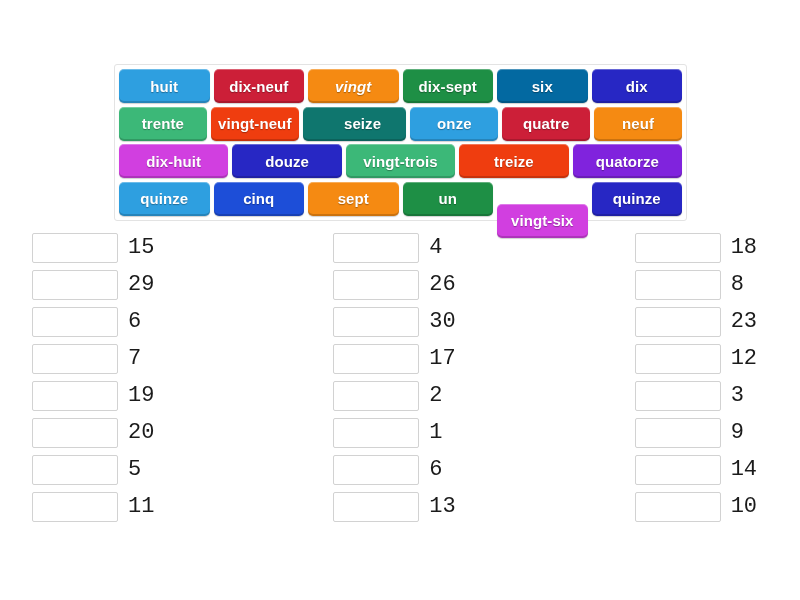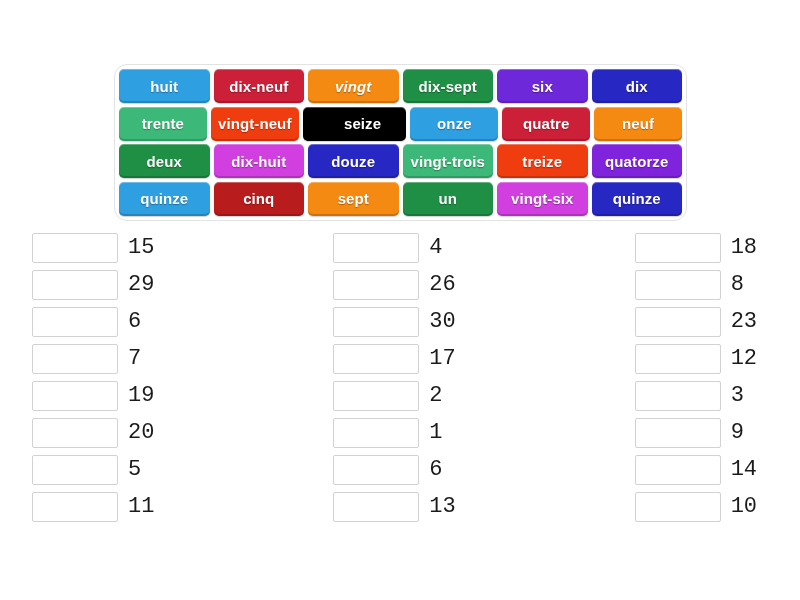--- a/index.html
+++ b/index.html
@@ -23,21 +23,21 @@
 
   
   #tile-bank {
     position: absolute;
     left: 114px;
     top: 64px;
     width: 573px;
     height: 157px;
     background: #ffffff;
     border: 1px solid #e3e3e3;
-    border-radius: 13px;
+    border-radius: 3px;
     padding: 4px 4px;
     display: flex;
     flex-direction: column;
     justify-content: space-between;
   }
 
   .tile-row {
     display: flex;
     flex-direction: row;
     gap: 4px;
@@ -115,45 +115,44 @@
 
 <div id="stage">
 
   <div id="tile-bank">
 
   <div class="tile-row">
         <div class="tile" style="background: rgb(46, 159, 224);">huit</div>
         <div class="tile" style="background: rgb(204, 31, 56);">dix-neuf</div>
         <div class="tile" style="background: rgb(245, 138, 18); font-style: italic;">vingt</div>
         <div class="tile" style="background: rgb(30, 143, 69);">dix-sept</div>
-        <div class="tile" style="background: #6d28d9;">six</div>
+        <div class="tile" style="background: #0369a1;">six</div>
         <div class="tile" style="background: rgb(39, 39, 196);">dix</div>
       </div>
       <div class="tile-row">
         <div class="tile" style="background: rgb(60, 184, 120);">trente</div>
         <div class="tile" style="background: rgb(239, 61, 15);">vingt-neuf</div>
-        <div class="tile" style="background: #000000; padding-left: 16px;">seize</div>
+        <div class="tile" style="background: #0f766e; padding-left: 16px;">seize</div>
         <div class="tile" style="background: rgb(46, 159, 224);">onze</div>
         <div class="tile" style="background: rgb(204, 31, 56);">quatre</div>
         <div class="tile" style="background: rgb(245, 138, 18);">neuf</div>
       </div>
       <div class="tile-row">
-        <div class="tile" style="background: rgb(30, 143, 69);">deux</div>
         <div class="tile" style="background: rgb(209, 63, 224);">dix-huit</div>
         <div class="tile" style="background: rgb(39, 39, 196);">douze</div>
         <div class="tile" style="background: rgb(60, 184, 120);">vingt-trois</div>
         <div class="tile" style="background: rgb(239, 61, 15);">treize</div>
         <div class="tile" style="background: rgb(128, 35, 221);">quatorze</div>
       </div>
       <div class="tile-row">
         <div class="tile" style="background: rgb(46, 159, 224);">quinze</div>
-        <div class="tile" style="background: #b91c1c;">cinq</div>
+        <div class="tile" style="background: #1d4ed8;">cinq</div>
         <div class="tile" style="background: rgb(245, 138, 18);">sept</div>
         <div class="tile" style="background: rgb(30, 143, 69);">un</div>
-        <div class="tile" style="background: rgb(209, 63, 224);">vingt-six</div>
+        <div class="tile" style="background: rgb(209, 63, 224); margin-top: 22px;">vingt-six</div>
         <div class="tile" style="background: rgb(39, 39, 196);">quinze</div>
       </div>
     </div>
 
   <div id="answers">
 
   <div class="answer-col">
         <div class="answer-row">
           <div class="drop-box"></div>
           <div class="answer-label">15</div>

